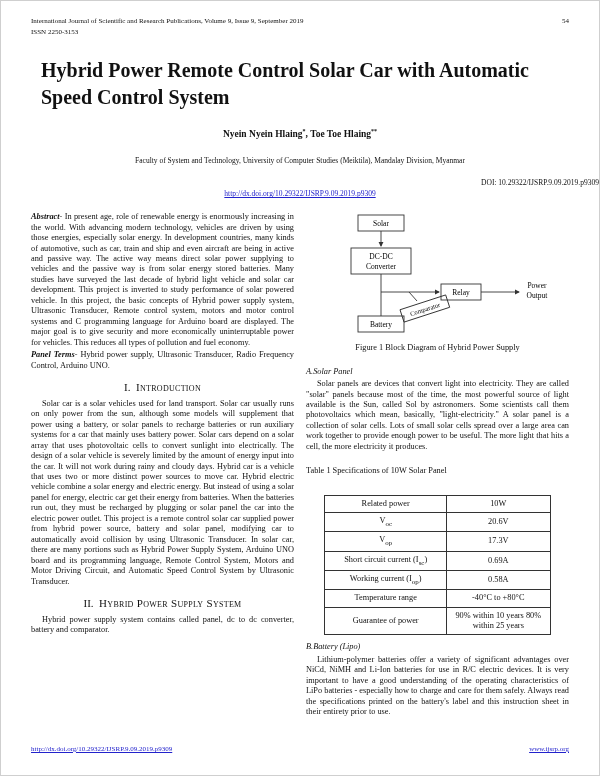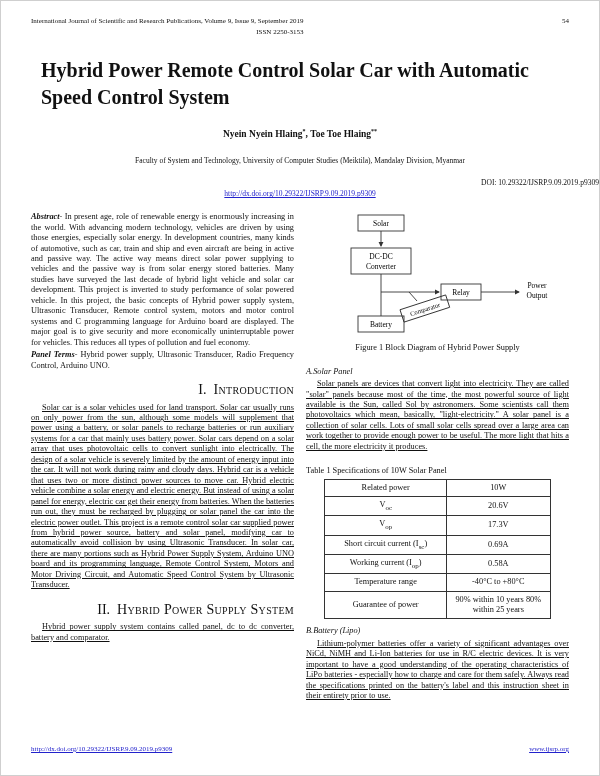--- a/index.html
+++ b/index.html
@@ -4,42 +4,42 @@
 <style>
   * { margin:0; padding:0; box-sizing:border-box; }
   html,body { background:#e9e9e9; }
   .page {
     width:600px; height:776px; margin:0 auto; background:#ffffff;
     position:relative; overflow:hidden; color:#111;
     font-family:"Liberation Serif","DejaVu Serif",serif;
     border:1px solid #cfcfcf;
   }
   .header { display:flex; justify-content:space-between; align-items:flex-start;
-    padding:15px 30px 0 30px; font-size:7px; line-height:1.5;text-align:right; }
+    padding:15px 30px 0 30px; font-size:7px; line-height:1.5; }
   .paper-title { text-align:left; font-size:20px; font-weight:bold;
     line-height:1.35; margin-top:20px; padding:0 40px; }
   .authors { text-align:center; font-size:9.5px; font-weight:bold; margin-top:17px; }
   .authors sup { font-size:6px; }
   .affiliation { text-align:center; font-size:7.5px; margin-top:17px; padding:0 84px; }
   .doi-line { text-align:right; font-size:7.5px; margin-top:13px; }
   .doi-link-line { text-align:center; font-size:7.5px; margin-top:2px; }
   .link { color:var(--link-color,#2222cc); text-decoration:underline; cursor:pointer; }
   .columns { display:flex; gap:12px; padding:0 30px; margin-top:12px; }
   .col { flex:1; min-width:0; font-size:8.3px; line-height:1.26; text-align:justify; }
   .bi { font-weight:bold; font-style:italic; }
   p.body { margin-top:2px; }
-  .indent { text-indent:11px;text-decoration:underline; }
+  .indent { text-indent:11px; }
   .index-terms { margin-top:9px; }
-  .sec-head { text-align:right; margin:10px 0 4px; font-size:14px; }
+  .sec-head { text-align:center; margin:10px 0 4px; font-size:11px; }
   .sc { font-variant:small-caps; letter-spacing:0.3px; }
   .figure-wrap { display:flex; justify-content:center; margin-top:2px; }
   .fig-caption { text-align:center; margin:3px 0 13px; }
   .sub-head { font-style:italic; text-align:left; margin:7px 0 2px; }
   .table-caption { text-align:left; margin:14px 0 2px; }
-  table.spec-table { border-collapse:collapse; width:86%; margin:2px auto 4px auto; }
+  table.spec-table { border-collapse:collapse; width:86%; margin:18px auto 4px auto; }
   table.spec-table td { border:1px solid #333; text-align:center;
     padding:3px 4px; font-size:8.3px; line-height:1.25; }
   table.spec-table td:first-child { width:54%; }
   .footer { position:absolute; left:30px; right:30px; bottom:22px;
     display:flex; justify-content:space-between; font-size:7px; }
   svg text { font-family:"Liberation Serif","DejaVu Serif",serif; }
 </style>
 </head>
 <body>
 

